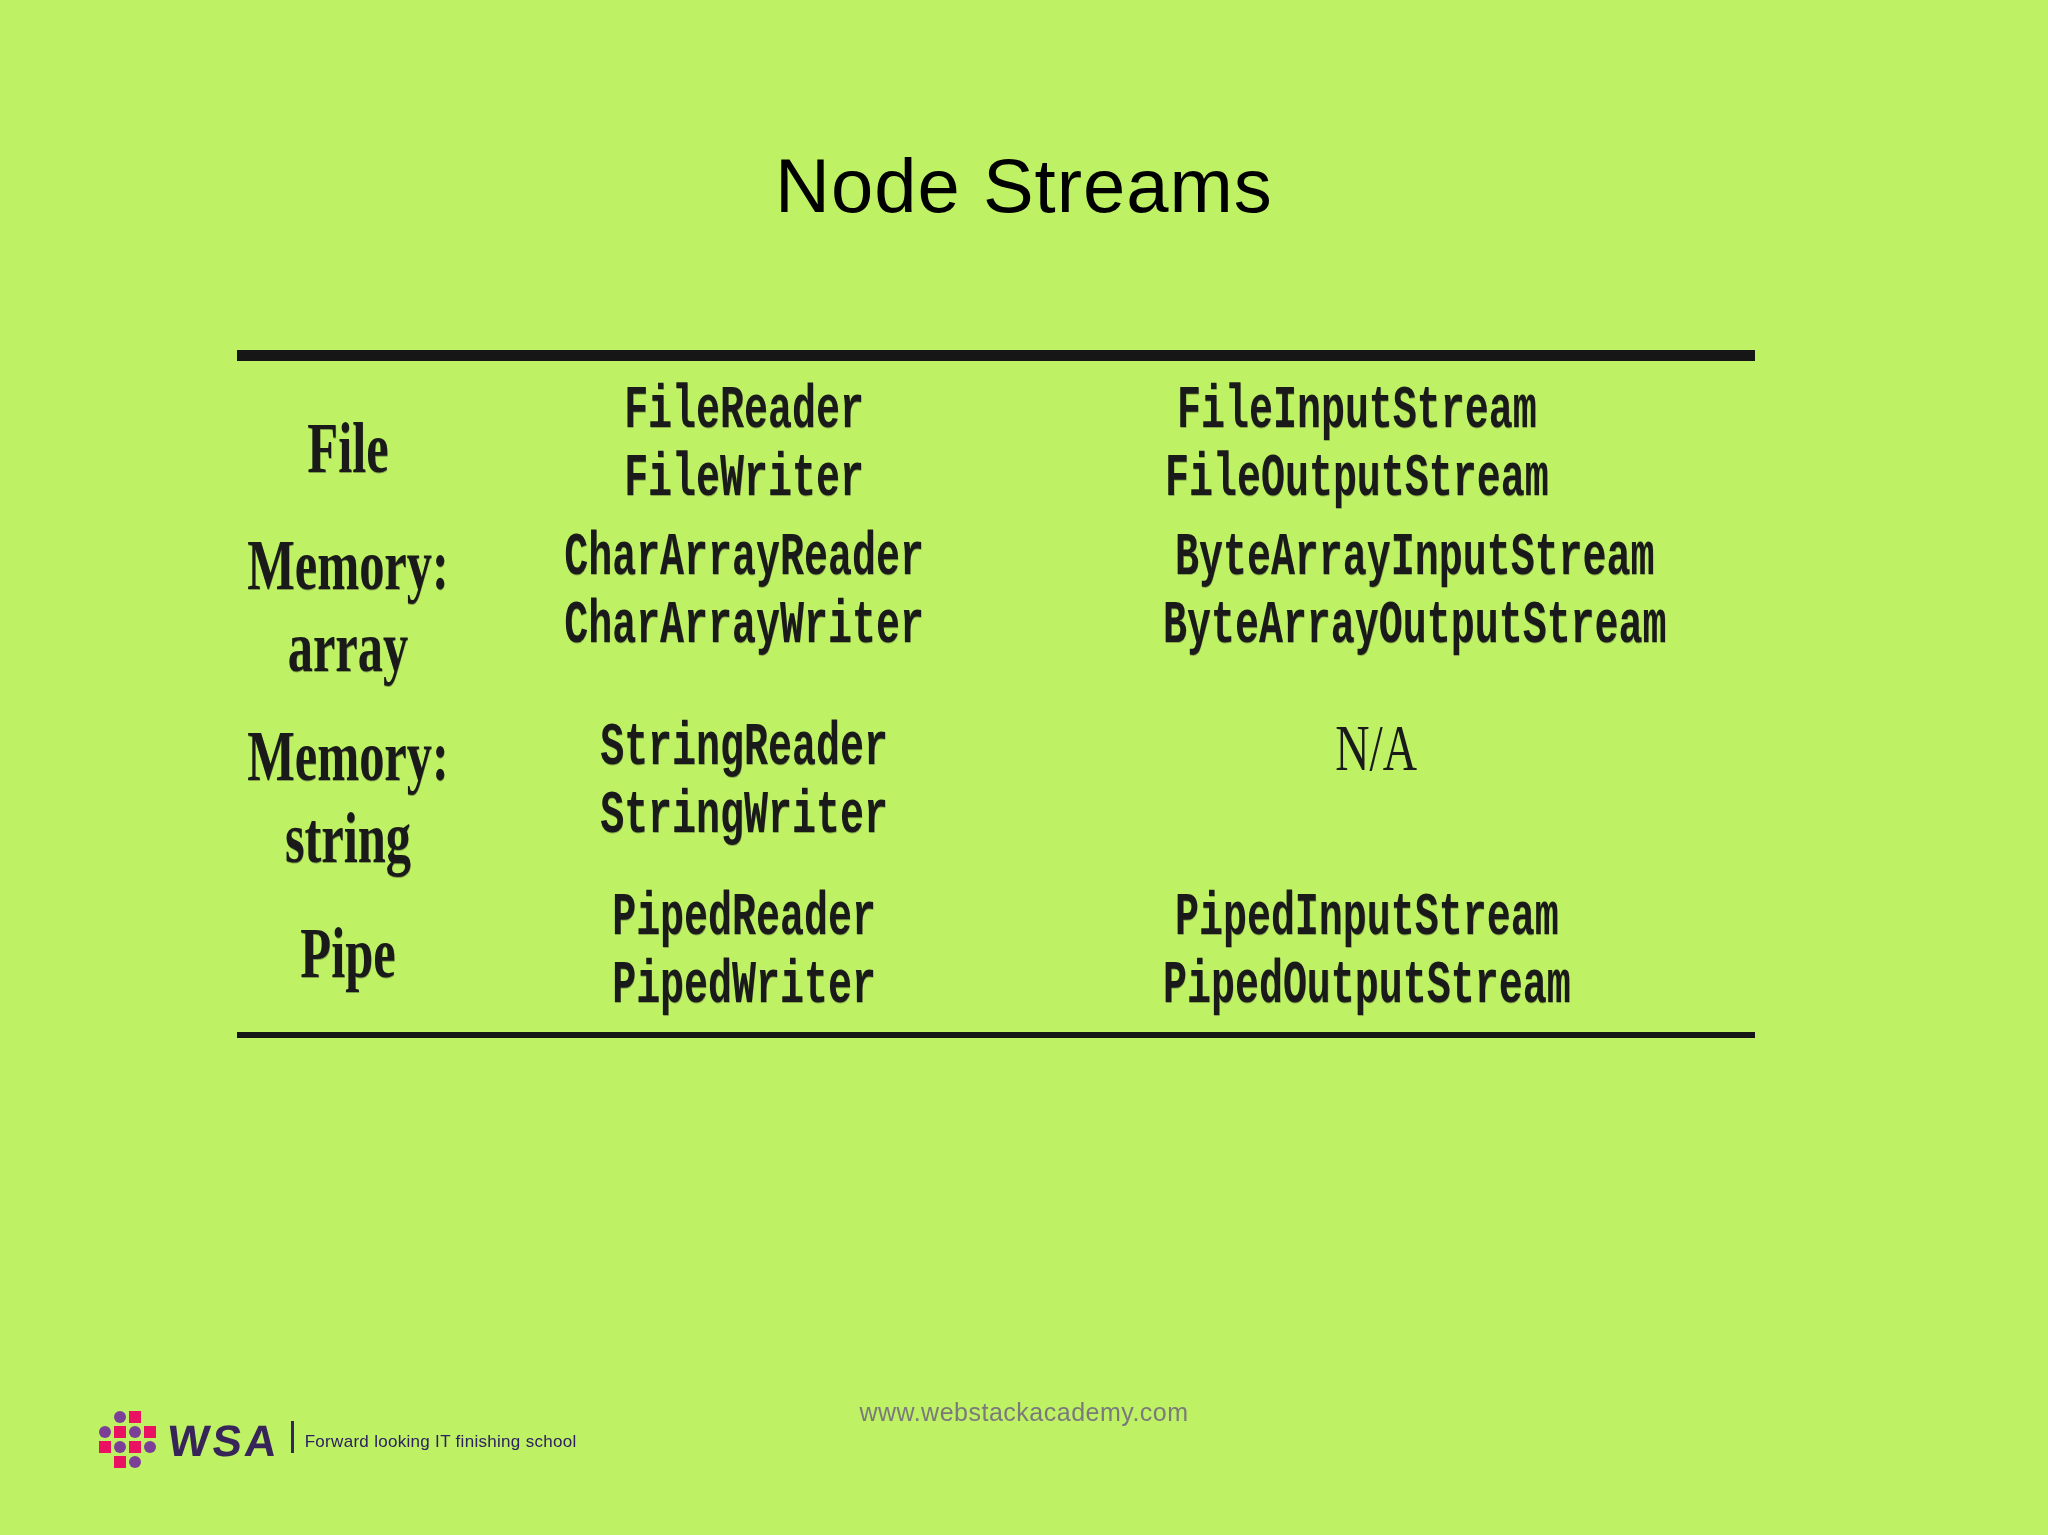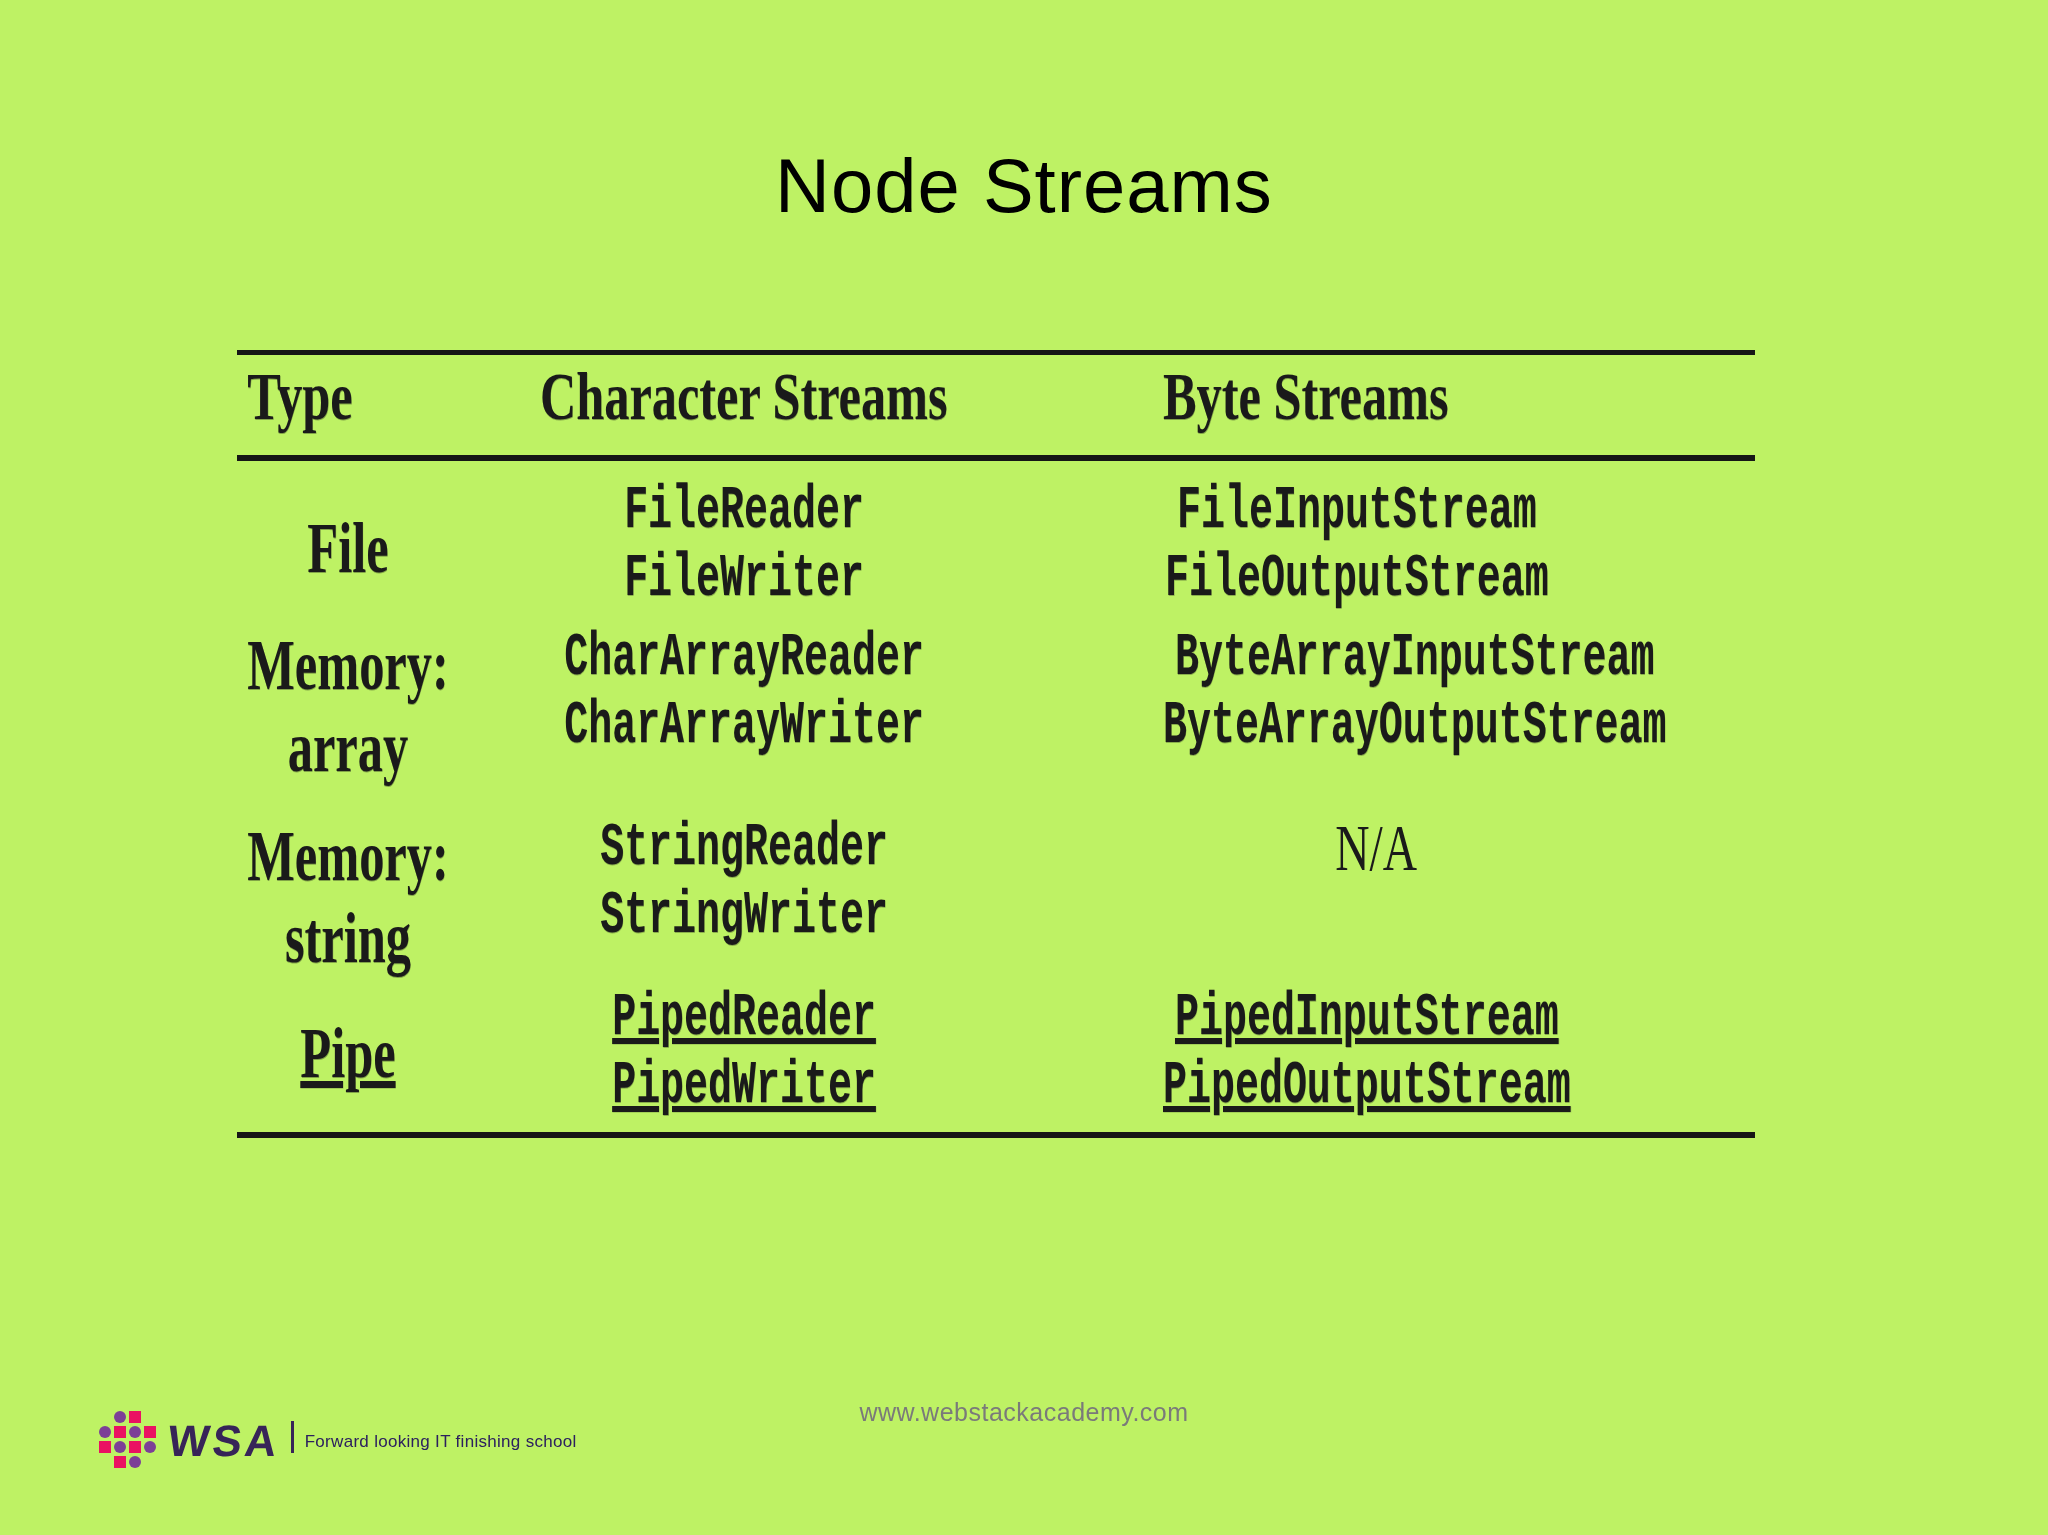--- a/index.html
+++ b/index.html
@@ -24,21 +24,21 @@
   .rule-bot{height:6px;}
   .thead{display:grid;grid-template-columns:303px 623px 1fr;height:100px;}
   .th{
     font-family:"Liberation Serif",serif;font-weight:700;font-size:68px;
     line-height:80px;padding-top:1px;transform:scaleX(0.74);
     transform-origin:0 0;white-space:nowrap;
     text-shadow:0.5px 0.5px 0 rgba(20,20,20,0.35);
   }
   .th-first{padding-left:14px;}
   .trow{display:grid;grid-template-columns:303px 623px 1fr;text-align:center;}
-  .r1{height:163px;} .r2{height:190px;} .r3{height:170px;} .r4{height:148px;text-decoration:underline;}
+  .r1{height:163px;} .r2{height:190px;} .r3{height:170px;} .r4{height:148px;}
   .tlabel{
     font-family:"Liberation Serif",serif;font-weight:700;font-size:72px;
     line-height:82px;padding-left:14px;transform:scaleX(0.70);
     transform-origin:0 0;white-space:nowrap;
     text-shadow:0.5px 0.5px 0 rgba(20,20,20,0.35);
   }
   .tcode{
     font-family:"Liberation Mono",monospace;font-weight:700;font-size:61px;
     line-height:68px;transform:scaleX(0.655);transform-origin:0 0;
     white-space:nowrap;text-shadow:0.5px 0.5px 0 rgba(20,20,20,0.3);
@@ -77,25 +77,20 @@
 </head>
 <body>
 
 <div class="slide">
 
   <h1 class="slide-title">Node Streams</h1>
 
   <div class="tbl">
     <div class="rule rule-top"></div>
 
-    <div class="thead">
-      <div class="th th-first">Type</div>
-      <div class="th">Character Streams</div>
-      <div class="th">Byte Streams</div>
-    </div>
 
     <div class="rule rule-mid"></div>
 
     <div class="trow r1">
       <div class="tlabel">
         <div>File</div>
       </div>
       <div class="tcode">
         <div>FileReader</div>
         <div>FileWriter</div>

